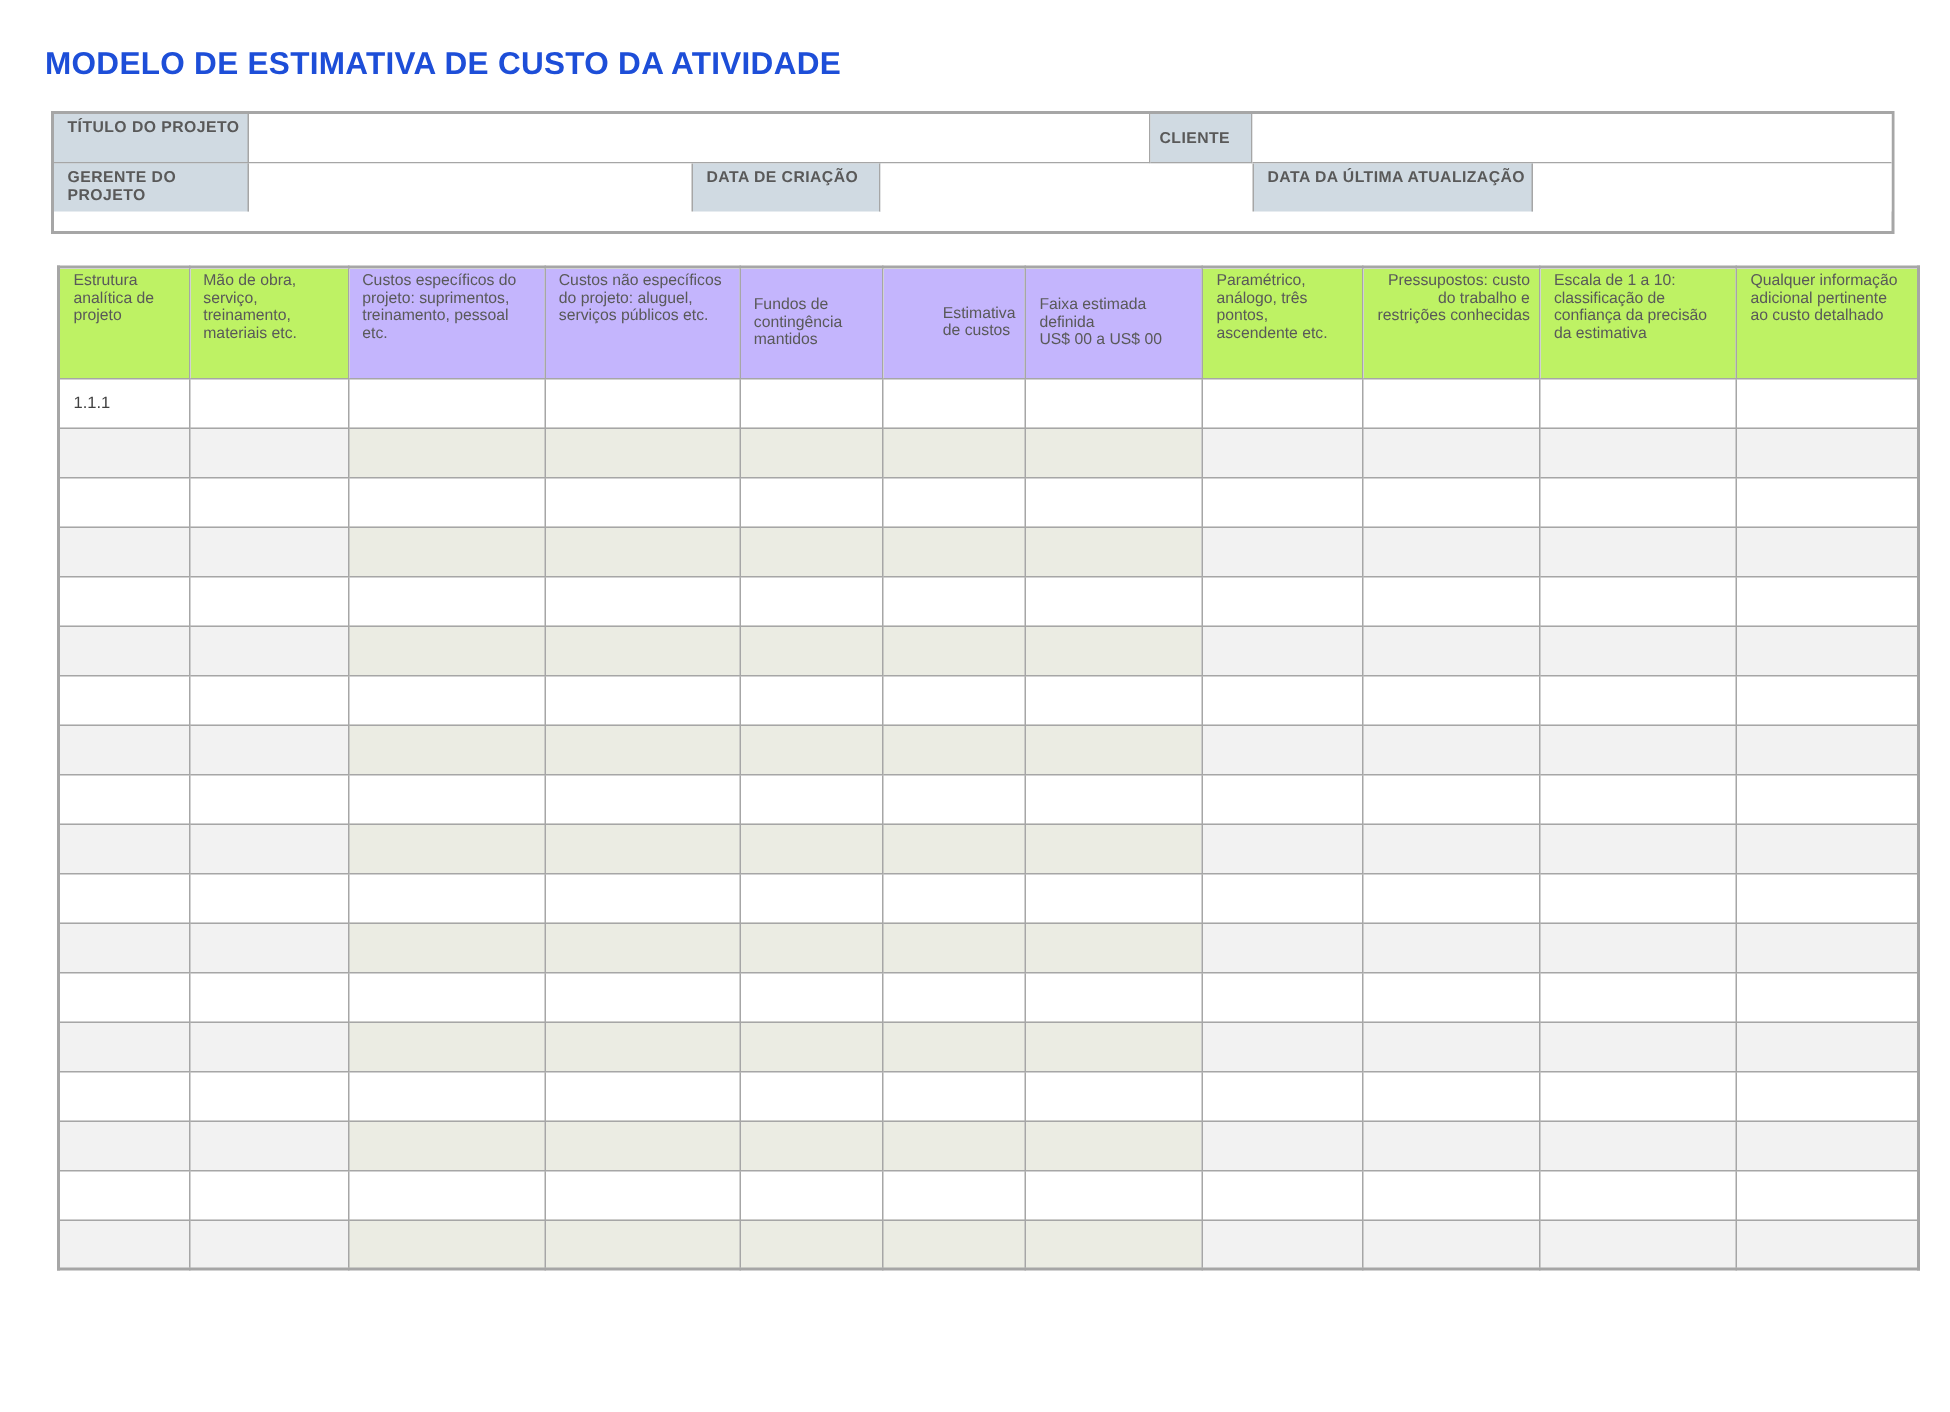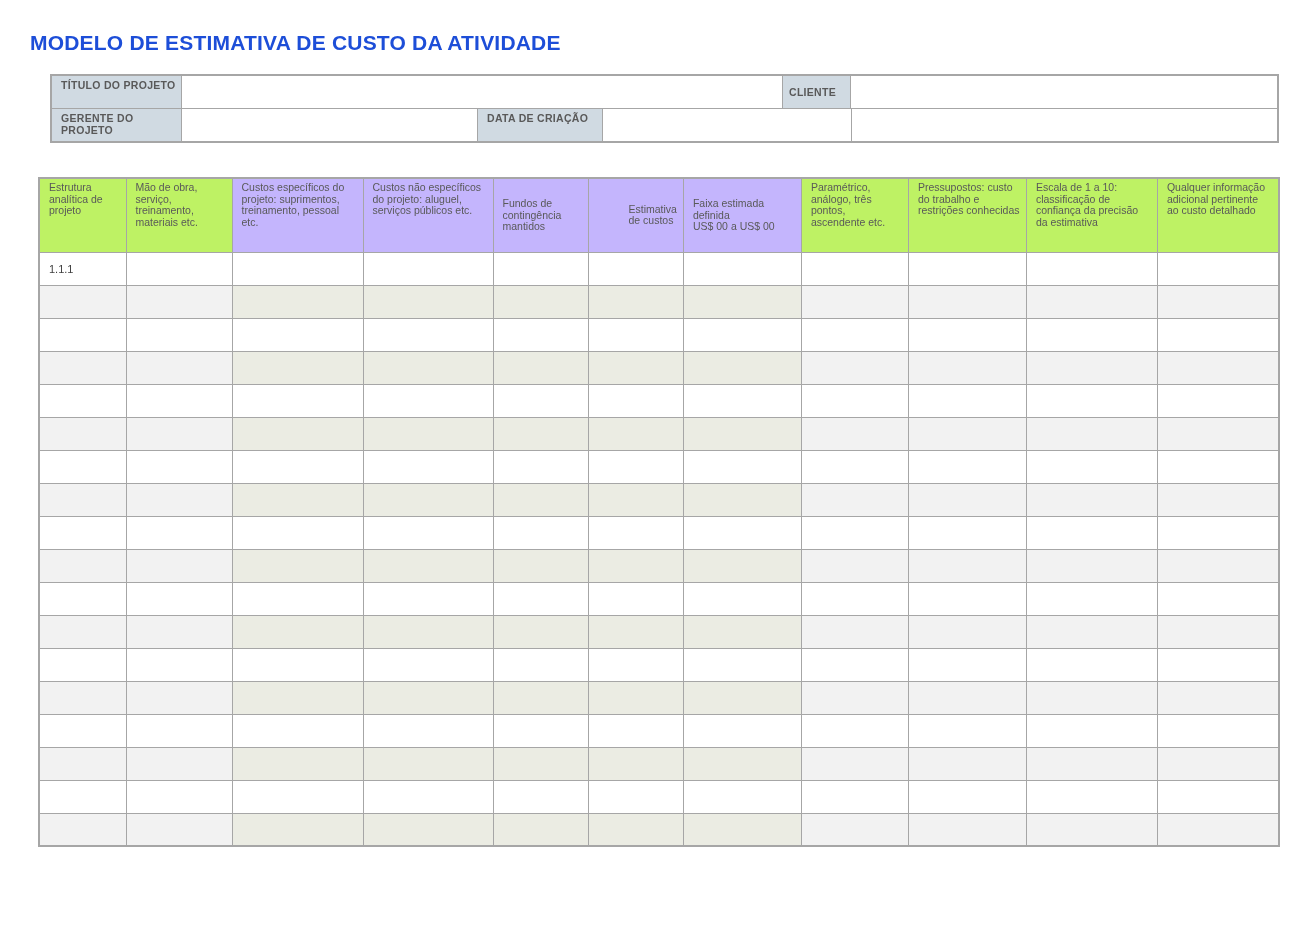--- a/index.html
+++ b/index.html
@@ -1,18 +1,18 @@
 <!DOCTYPE html>
 <html><head>
 <meta charset="utf-8">
 <style>
   html, body { margin: 0; padding: 0; background: #ffffff; }
   body { width: 1300px; height: 941px; position: relative; overflow: hidden; font-family: "DejaVu Sans", sans-serif; }
   .title { position: absolute; left: 30px; top: 31px; font-size: 21px; font-weight: bold; color: #1d4ed8; letter-spacing: 0.2px; font-family: "Liberation Sans", sans-serif; }
-  .info { position: absolute; left: 50px; top: 74px; width: 1229px; height: 69px; border: 2px solid #a6a6a6; box-sizing: border-box; }
+  .info { position: absolute; left: 34px; top: 74px; width: 1229px; height: 82px; border: 2px solid #a6a6a6; box-sizing: border-box; }
   .cell { position: absolute; box-sizing: border-box; border-right: 1px solid #a6a6a6; border-bottom: 1px solid #a6a6a6; }
   .lbl { background: #d0dae2; color: #595959; font-size: 10.5px; font-weight: bold; line-height: 12px; padding: 3px 0 0 9px; font-family: "Liberation Sans", sans-serif; letter-spacing: 0.3px; }
   .lbl.center { padding: 10px 0 0 6px; }
   .val { background: #ffffff; }
 
   .grid { position: absolute; left: 38px; top: 177px; border-collapse: collapse; table-layout: fixed; }
   .grid td, .grid th { border: 1px solid #a6a6a6; box-sizing: border-box; padding: 0; }
   .grid { border: 2px solid #a6a6a6; }
   .grid th { height: 42px; color: #ffffff; font-size: 10.5px; font-weight: bold; text-align: center; line-height: 12px; font-family: "Liberation Sans", sans-serif; }
   .h-slate { background: #4e6168; }
@@ -35,20 +35,21 @@
 
   <div class="cell lbl" style="left:0;top:0;width:130px;height:33px;">TÍTULO DO PROJETO</div>
   <div class="cell val" style="left:130px;top:0;width:601px;height:33px;"></div>
   <div class="cell lbl center" style="left:731px;top:0;width:68px;height:33px;">CLIENTE</div>
   <div class="cell val" style="left:799px;top:0;width:426px;height:33px;border-right:none;"></div>
 
   <div class="cell lbl" style="left:0;top:33px;width:130px;height:32px;border-bottom:none;">GERENTE DO PROJETO</div>
   <div class="cell val" style="left:130px;top:33px;width:296px;height:32px;border-bottom:none;"></div>
   <div class="cell lbl" style="left:426px;top:33px;width:125px;height:32px;border-bottom:none;">DATA DE CRIAÇÃO</div>
   <div class="cell val" style="left:551px;top:33px;width:249px;height:32px;border-bottom:none;"></div>
+  <div class="cell lbl" style="left:800px;top:33px;width:186px;height:32px;border-bottom:none;">DATA DA ÚLTIMA ATUALIZAÇÃO</div>
   <div class="cell val" style="left:986px;top:33px;width:239px;height:32px;border-bottom:none;border-right:none;"></div>
 </div>
 
 <table class="grid" id="grid">
   <colgroup>
     <col style="width:87px">
       <col style="width:106px">
       <col style="width:131px">
       <col style="width:130px">
     <col style="width:95px">
@@ -63,21 +64,21 @@
     <tr class="desc" id="desc">
         <td class="d-blue" style="white-space: pre-line;">Estrutura analítica de projeto</td>
         <td class="d-blue" style="white-space: pre-line;">Mão de obra, serviço, treinamento, materiais etc.</td>
         <td class="d-olive" style="white-space: pre-line;">Custos específicos do projeto: suprimentos, treinamento, pessoal etc.</td>
         <td class="d-olive" style="white-space: pre-line;">Custos não específicos do projeto: aluguel, serviços públicos etc.</td>
         <td class="d-olive mid" style="white-space: pre-line;">Fundos de contingência mantidos</td>
         <td class="d-olive mid" style="white-space: pre-line; padding-left: 40px;">Estimativa de custos</td>
         <td class="d-olive mid" style="white-space: pre-line;">Faixa estimada definida
 US$ 00 a US$ 00</td>
         <td class="d-blue" style="white-space: pre-line;">Paramétrico, análogo, três pontos, ascendente etc.</td>
-        <td class="d-blue" style="white-space: pre-line;">Pressupostos: custo do trabalho e restrições conhecidas</td>
+        <td class="d-blue" style="white-space: pre-line; text-align: right;">Pressupostos: custo do trabalho e restrições conhecidas</td>
         <td class="d-blue" style="white-space: pre-line;">Escala de 1 a 10: classificação de confiança da precisão da estimativa</td>
         <td class="d-blue" style="white-space: pre-line;">Qualquer informação adicional pertinente ao custo detalhado</td>
       </tr>
   </thead>
   <tbody id="body">
       <tr class="data">
         <td>1.1.1</td>
         <td></td>
         <td class="ol"></td>
         <td class="ol"></td>

